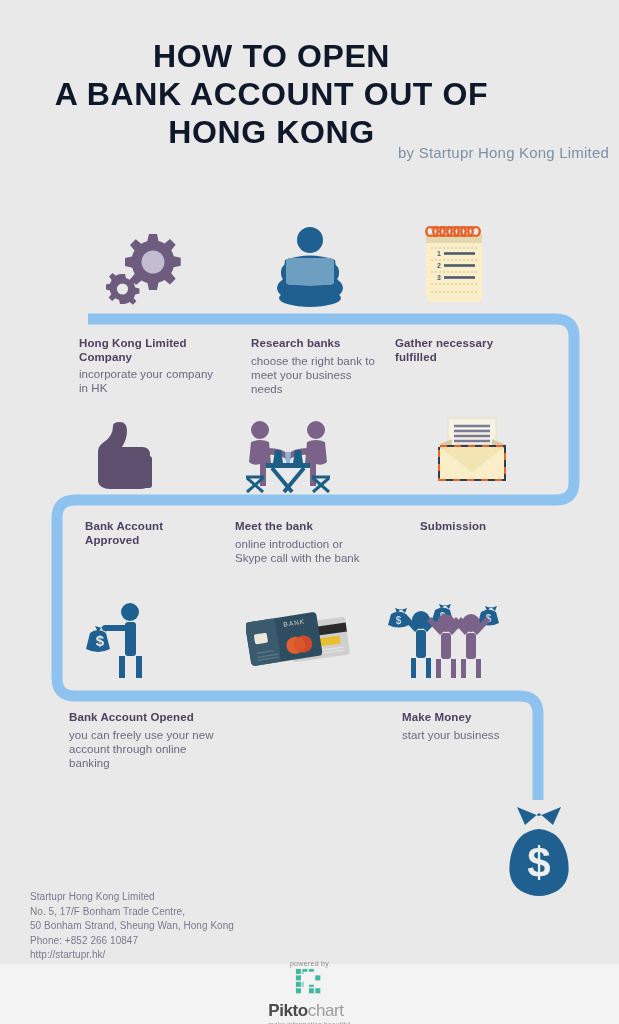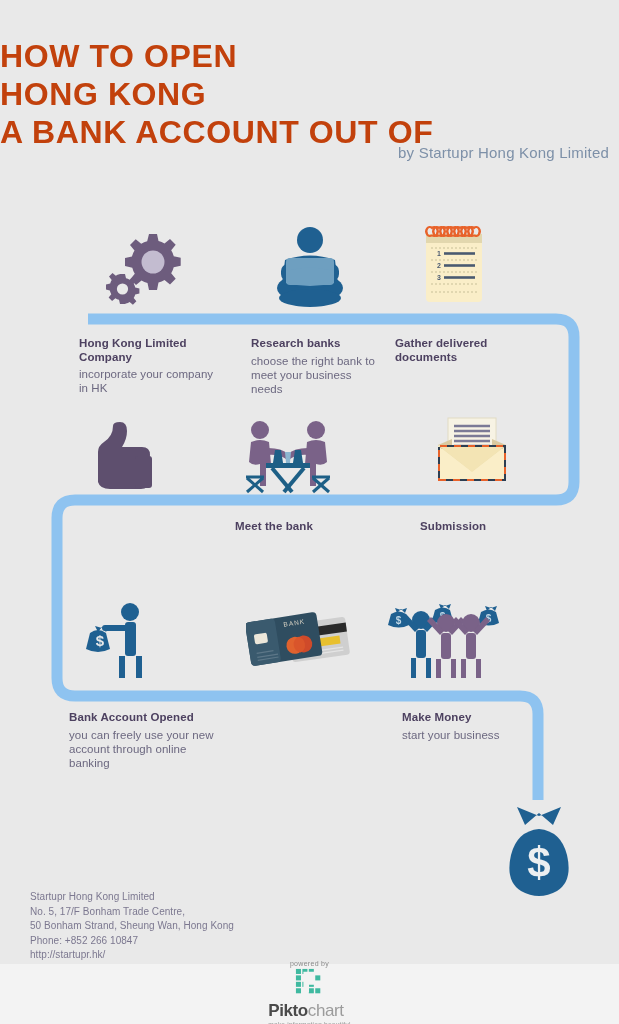--- a/index.html
+++ b/index.html
@@ -15,24 +15,24 @@
   
   #infographic {
     position:absolute; inset:0;
     width:619px; height:1024px;
     background:#e9e9e9;
   }
 
   
   #title {
     position:absolute; left:0; top:38px; width:543px;
-    text-align:left;
+    text-align:center;
     font-size:32px; font-weight:bold; line-height:1.18;
     letter-spacing:0.6px;
-    color:#c2410c;
+    color:#0f172a;
   }
   #title span { display:block; white-space:nowrap; }
   #byline {
     position:absolute; right:10px; top:144px;
     font-size:15px; color:#7d90a8; letter-spacing:.2px;
   }
 
   
   #path-svg { position:absolute; left:0; top:0; width:619px; height:1024px; }
 
@@ -73,22 +73,22 @@
   #pikto-name i { color:#9b9b9b; font-style:normal; }
   #pikto-tag { font-size:6.6px; color:#9b9b9b; letter-spacing:.2px; margin-top:2px; }
 </style>
 </head>
 <body>
 
 <div id="infographic">
 
   <div id="title">
     <span>HOW TO OPEN</span>
+    <span>A BANK ACCOUNT OUT OF</span>
     <span>HONG KONG</span>
-    <span>A BANK ACCOUNT OUT OF</span>
   </div>
   <div id="byline">by Startupr Hong Kong Limited</div>
 
   <svg id="path-svg" viewBox="0 0 619 1024">
 
     <path d="M 88 319 L 556 319 Q 574 319 574 337 L 574 482 Q 574 500 556 500 L 75 500 Q 57 500 57 518 L 57 678 Q 57 696 75 696 L 520 696 Q 538 696 538 714 L 538 800" fill="none" stroke="#8ec3f0" stroke-width="11" stroke-linecap="butt"></path>
   </svg>
 
   <div class="icon-box" style="left:103px; top:226px;">
     <svg width="82" height="80" viewBox="0 0 82 80">
@@ -148,21 +148,21 @@
 
   <div class="step" style="left:79px; top:337px; width:140px;">
     <div class="step-title">Hong Kong Limited Company</div>
     <div class="step-desc">incorporate your company in HK</div>
   </div>
   <div class="step" style="left:251px; top:337px; width:130px;">
     <div class="step-title">Research banks</div>
     <div class="step-desc">choose the right bank to meet your business needs</div>
   </div>
   <div class="step" style="left:395px; top:337px; width:125px;">
-    <div class="step-title">Gather delivered documents</div>
+    <div class="step-title">Gather necessary fulfilled</div>
     <div class="step-desc"></div>
   </div>
 
   <div class="icon-box" style="left:83px; top:420px;">
     <svg width="78" height="72" viewBox="0 0 78 72">
       <g fill="#5e4f6e">
         <path d="M37 2 q7 0 7 9 q0 8 -5 16 l20 0 q8 0 8 8 q0 5 -4 7 q4 2 4 7 q0 5 -4 7 q3 2 3 6 q0 7 -8 7 l-31 0 q-10 0 -12 -7 l0 -30 q0 -6 6 -10 q9 -6 9 -16 q0 -4 7 -4 Z"></path>
         <rect x="52" y="36" width="17" height="32" rx="3"></rect>
       </g>
     </svg>
@@ -231,23 +231,25 @@
       <g fill="none" stroke-width="4" stroke-dasharray="7 7">
         <rect x="10" y="32" width="64" height="32" stroke="#e8622a"></rect>
         <rect x="10" y="32" width="64" height="32" stroke="#2c3e52" stroke-dashoffset="7"></rect>
       </g>
       <path d="M10 32 l32 25 32 -25 0 32 -64 0 Z" fill="#faeec8"></path>
       <path d="M10 32 l32 25 32 -25" fill="#f3e4b4"></path>
     </svg>
   </div>
 
   <div class="step" style="left:85px; top:520px; width:135px;">
+    <div class="step-title">Bank Account Approved</div>
   </div>
   <div class="step" style="left:235px; top:520px; width:138px;">
     <div class="step-title">Meet the bank</div>
+    <div class="step-desc">online introduction or Skype call with the bank</div>
   </div>
   <div class="step" style="left:420px; top:520px; width:135px;">
     <div class="step-title">Submission</div>
   </div>
 
   <div class="icon-box" style="left:82px; top:600px;">
     <svg width="80" height="80" viewBox="0 0 80 80">
       <g fill="#1f6091">
         <circle cx="48" cy="12" r="9"></circle>
         <rect x="43" y="22" width="11" height="34" rx="3"></rect>

